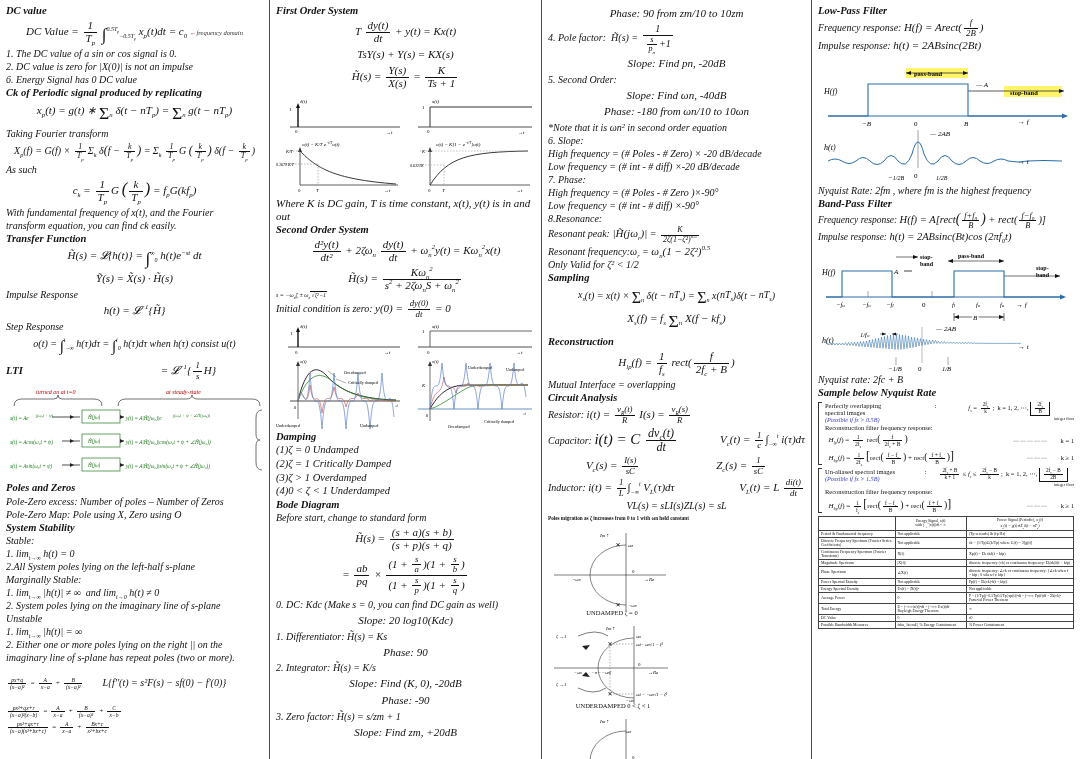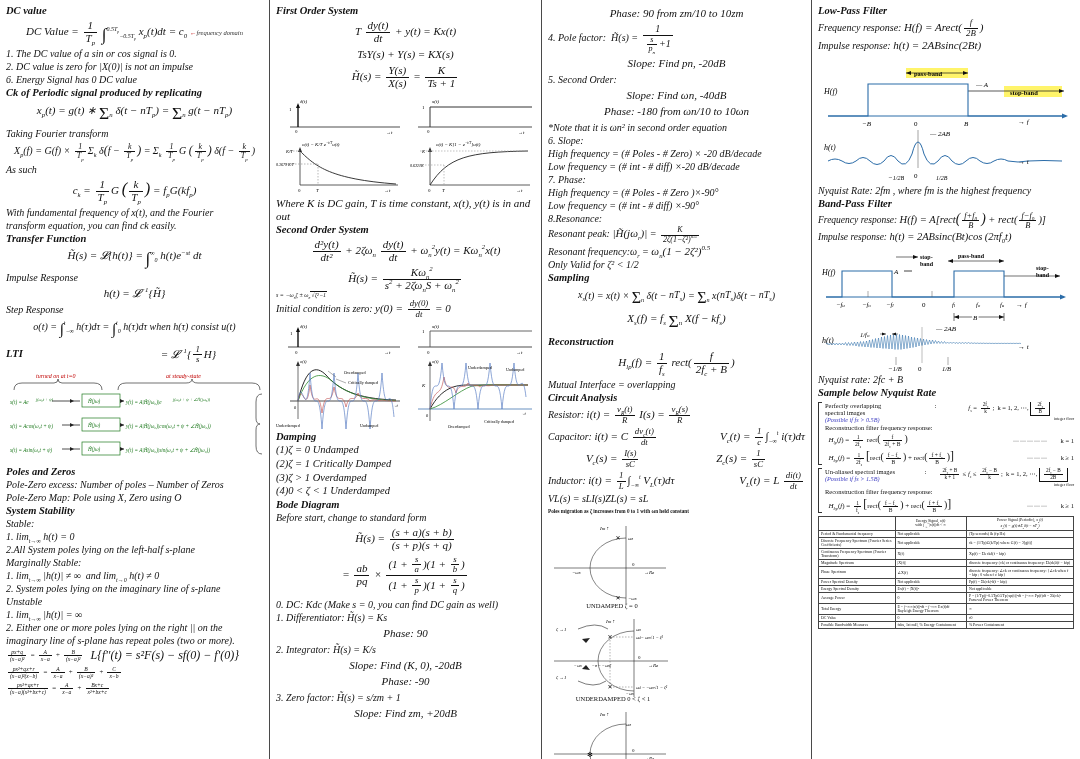--- a/index.html
+++ b/index.html
@@ -92,20 +92,21 @@
     <div class="t">As such</div>
     <div class="eq">
       <i>c<sub>k</sub></i> = <span class="fr"><span>1</span><span>T<sub>p</sub></span></span><i>G</i> <span style="font-size:1.5em">(</span><span class="fr"><span>k</span><span>T<sub>p</sub></span></span><span style="font-size:1.5em">)</span> = <i>f<sub>p</sub>G</i>(<i>kf<sub>p</sub></i>)
     </div>
     <div class="t">With fundamental frequency of x(t), and the Fourier</div>
     <div class="t">transform equation, you can find ck easily.</div>
     <div class="h">Transfer Function</div>
     <div class="eq">
       <i>H̃</i>(<i>s</i>) = 𝓛{<i>h</i>(<i>t</i>)} = <span class="intg">∫</span><sup style="font-size:6px">∞</sup><sub style="font-size:6px">0</sub> <i>h</i>(<i>t</i>)<i>e</i><sup>−<i>st</i></sup> <i>dt</i>
     </div>
+    <div class="eq"><i>Ỹ</i>(<i>s</i>) = <i>X̃</i>(<i>s</i>) · <i>H̃</i>(<i>s</i>)</div>
     <div class="t">Impulse Response</div>
     <div class="eq"><i>h</i>(<i>t</i>) = 𝓛<sup>−1</sup>{<i>H̃</i>}</div>
     <div class="t">Step Response</div>
     <div class="eq" style="font-size:10px">
       <i>o</i>(<i>t</i>) = <span class="intg">∫</span><sup style="font-size:6px">t</sup><sub style="font-size:6px">−∞</sub> <i>h</i>(τ)<i>dτ</i> = <span class="intg">∫</span><sup style="font-size:6px">t</sup><sub style="font-size:6px">0</sub> <i>h</i>(τ)<i>dτ when h</i>(τ) <i>consist u</i>(<i>t</i>)
     </div>
     <div style="display:flex; align-items:center;gap:48px;">
       <div class="h" style="width:60px">LTI</div>
       <div class="eq" style="flex:1">= 𝓛<sup>−1</sup>{<span class="fr sm2"><span>1</span><span>s</span></span><i>H</i>}</div>
     </div>
@@ -161,21 +162,21 @@
     <div class="t">2. System poles lying on the imaginary line of s-plane</div>
     <div class="t">Unstable</div>
     <div class="t"><i>1. </i>lim<sub style="font-size:6px">t→∞</sub> |<i>h</i>(<i>t</i>)| = ∞</div>
     <div class="t">2. Either one or more poles lying on the right || on the</div>
     <div class="t">imaginary line of s-plane has repeat poles (two or more).</div>
 
     <div style="display:flex;align-items:center;gap:6px;margin-top:1px">
       <div class="eq" style="font-size:7px;margin:0">
         <span class="fr sm2"><span>px+q</span><span>(x−a)²</span></span> = <span class="fr sm2"><span>A</span><span>x−a</span></span> + <span class="fr sm2"><span>B</span><span>(x−a)²</span></span>
       </div>
-      <div class="eq" style="font-size:12px;margin:0">L{f''(t) = s²F(s) − sf(0) − f'(0)}</div>
+      <div class="eq" style="font-size:10px;margin:12px">L{f''(t) = s²F(s) − sf(0) − f'(0)}</div>
     </div>
     <div class="eq" style="font-size:7px;text-align:left;margin-top:3px">
       <span class="fr sm2"><span>px²+qx+r</span><span>(x−a)²(x−b)</span></span> = <span class="fr sm2"><span>A</span><span>x−a</span></span> + <span class="fr sm2"><span>B</span><span>(x−a)²</span></span> + <span class="fr sm2"><span>C</span><span>x−b</span></span>
     </div>
     <div class="eq" style="font-size:7px;text-align:left;margin-top:3px">
       <span class="fr sm2"><span>px²+qx+r</span><span>(x−a)(x²+bx+c)</span></span> = <span class="fr sm2"><span>A</span><span>x−a</span></span> + <span class="fr sm2"><span>Bx+c</span><span>x²+bx+c</span></span>
     </div>
   </div>
 
   <div class="col c2">
@@ -338,20 +339,21 @@
     <div class="h">Bode Diagram</div>
     <div class="t">Before start, change to standard form</div>
     <div class="eq">
       <i>H̃</i>(<i>s</i>) = <span class="fr"><span>(s + a)(s + b)</span><span>(s + p)(s + q)</span></span>
     </div>
     <div class="eq">
       = <span class="fr"><span>ab</span><span>pq</span></span> × <span class="fr"><span>(1 + <span class="fr sm2"><span>s</span><span>a</span></span>)(1 + <span class="fr sm2"><span>s</span><span>b</span></span>)</span><span>(1 + <span class="fr sm2"><span>s</span><span>p</span></span>)(1 + <span class="fr sm2"><span>s</span><span>q</span></span>)</span></span>
     </div>
 
     <div class="t">0. DC: Kdc  (Make s = 0, you can find DC gain as well)</div>
+    <div class="eq">Slope: 20 log10(Kdc)</div>
     <div class="t">1. Differentiator:  H̃(s) = Ks</div>
     <div class="eq">Phase: 90</div>
     <div class="t">2. Integrator:  H̃(s) = K/s</div>
     <div class="eq">Slope: Find (K, 0), -20dB</div>
     <div class="eq">Phase: -90</div>
     <div class="t">3. Zero factor:  H̃(s) = s/zm + 1</div>
     <div class="eq">Slope: Find zm, +20dB</div>
   </div>
 
   <div class="col c3">
@@ -388,32 +390,32 @@
     <div class="h">Reconstruction</div>
     <div class="eq">
       <i>H</i><sub>lp</sub>(<i>f</i>) = <span class="fr"><span>1</span><span><i>f<sub>s</sub></i></span></span> rect(<span class="fr"><span><i>f</i></span><span>2<i>f<sub>c</sub></i> + <i>B</i></span></span>)
     </div>
     <div class="t">Mutual Interface = overlapping</div>
     <div class="h">Circuit Analysis</div>
     <div class="t">
       Resistor: <span style="font-size:11px">i(t) = <span class="fr sm2"><span>v<sub>R</sub>(t)</span><span>R</span></span> I(s) = <span class="fr sm2"><span>v<sub>R</sub>(s)</span><span>R</span></span></span>
     </div>
     <div style="display:flex;justify-content:space-between;align-items:center">
-      <div class="t">Capacitor: <span style="font-size:11px">i(t) = C <span class="fr sm2"><span>dv<sub>c</sub>(t)</span><span>dt</span></span></span></div>
+      <div class="t">Capacitor: <span style="font-size:15px">i(t) = C <span class="fr sm2"><span>dv<sub>c</sub>(t)</span><span>dt</span></span></span></div>
       <div class="t"><span style="font-size:11px">V<sub>c</sub>(t) = <span class="fr sm2"><span>1</span><span>c</span></span>∫<sub style="font-size:6px">−∞</sub><sup style="font-size:6px">t</sup> i(τ)dτ</span></div>
     </div>
     <div style="display:flex;justify-content:space-around;align-items:center">
       <div class="t"><span style="font-size:11px">V<sub>c</sub>(s) = <span class="fr sm2"><span>I(s)</span><span>sC</span></span></span></div>
       <div class="t"><span style="font-size:11px">Z<sub>c</sub>(s) = <span class="fr sm2"><span>1</span><span>sC</span></span></span></div>
     </div>
     <div style="display:flex;justify-content:space-between;align-items:center">
       <div class="t">Inductor: <span style="font-size:11px">i(t) = <span class="fr sm2"><span>1</span><span>L</span></span>∫<sub style="font-size:6px">−∞</sub><sup style="font-size:6px">t</sup> V<sub>L</sub>(τ)dτ</span></div>
       <div class="t"><span style="font-size:11px">V<sub>L</sub>(t) = L <span class="fr sm2"><span>di(t)</span><span>dt</span></span></span></div>
     </div>
-    <div style="display:flex;justify-content:flex-start;align-items:center">
+    <div style="display:flex;justify-content:center;align-items:center">
       <div class="t">VL(s) = sLI(s)</div>
       <div class="t">ZL(s) = sL</div>
     </div>
     <div style="font-size:5.2px;font-weight:bold;margin-top:2px">Poles migration as ζ increases from 0 to 1 with ωn held constant</div>
 
     <div style="display:flex;flex-wrap:wrap;margin-top:2px">
       <div>
         <svg width="128" height="88" viewBox="0 0 128 88">
           <line x1="6" y1="52" x2="118" y2="52" stroke="#222" stroke-width="0.6"></line>
           <line x1="78" y1="10" x2="78" y2="92" stroke="#222" stroke-width="0.6"></line>

